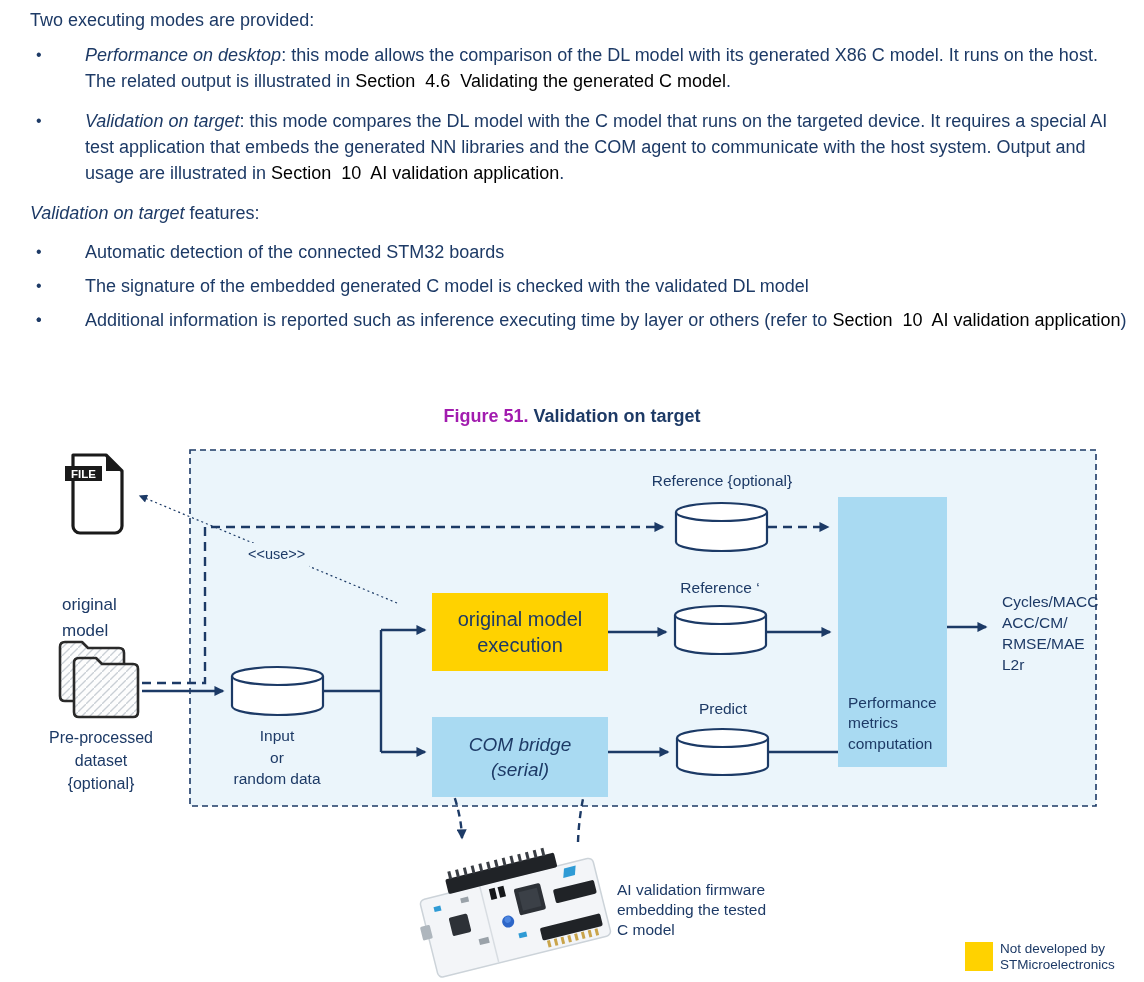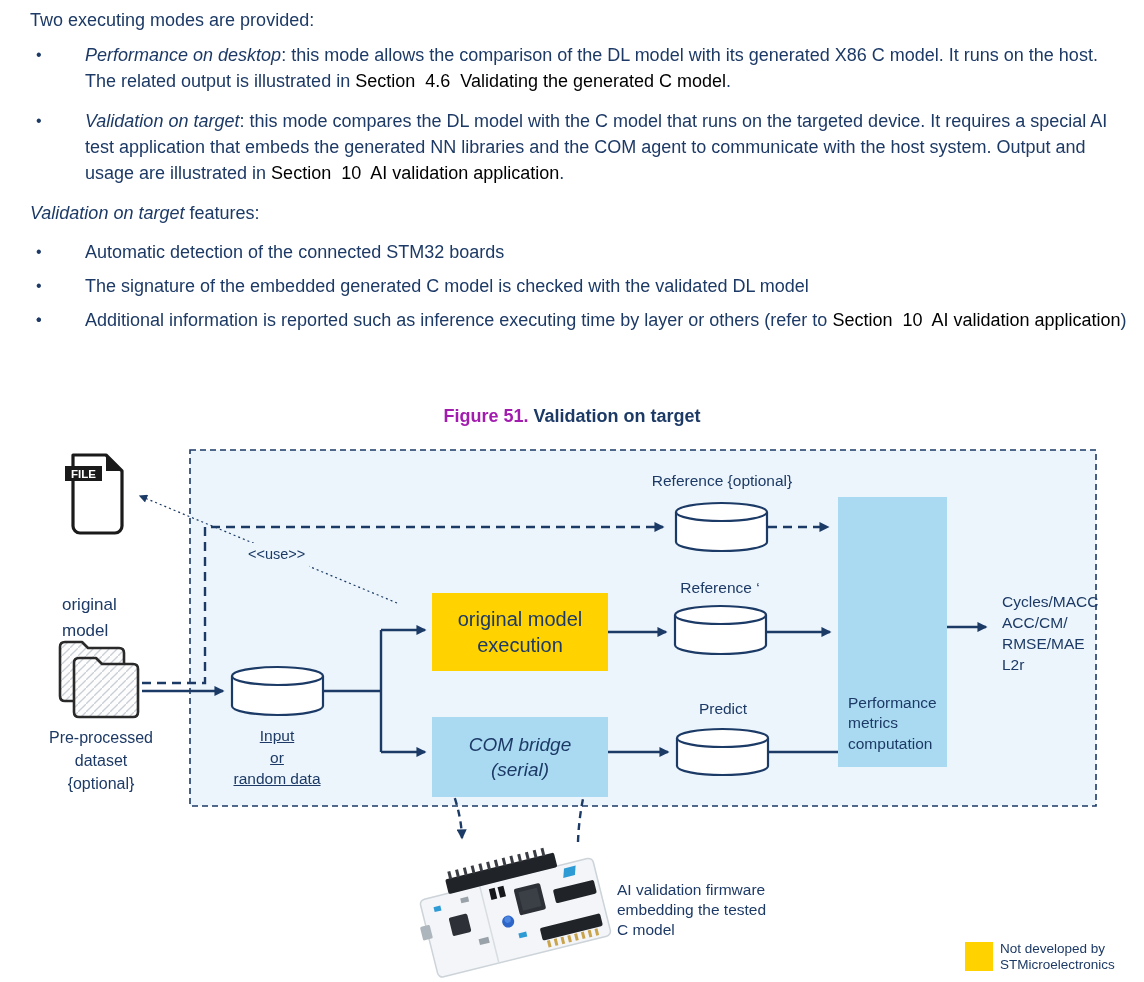--- a/index.html
+++ b/index.html
@@ -28,21 +28,21 @@
   .box-yellow { left:432px; top:153px; width:176px; height:78px; background:#ffd200; font-size:20px; line-height:26px; }
   .box-com { left:432px; top:277px; width:176px; height:80px; background:#a9daf2; font-style:italic; font-size:19px; line-height:25px; }
   .box-perf { left:838px; top:57px; width:109px; height:270px; background:#a9daf2; align-items:flex-end; justify-content:flex-start;
               text-align:left; padding:0 2px 13px 10px; font-size:15.5px; line-height:20.5px; }
   .ml { white-space:pre-line; }
   .lbl { position:absolute; font-size:15.5px; line-height:21.5px; }
   .lbl-c { text-align:center; }
   .lbl-refopt { left:622px; top:30px; width:200px; }
   .lbl-refprime { left:620px; top:137px; width:200px; }
   .lbl-predict { left:623px; top:258px; width:200px; }
-  .lbl-input { left:177px; top:285px; width:200px;text-decoration:underline; }
+  .lbl-input { left:177px; top:285px; width:200px; }
   .lbl-metrics { left:1002px; top:151px; line-height:21px; }
   .lbl-origmodel { left:62px; top:104px; font-size:17px; line-height:26px;margin-top:48px; }
   .lbl-preproc { left:38px; top:286px; width:126px; font-size:16px; line-height:23px; }
   .lbl-use { left:244px; top:103px; background:#ebf5fb; padding:1px 4px; font-size:14.5px; }
   .lbl-boardcap { left:617px; top:440px; font-size:15.5px; line-height:20px; }
   .legend-swatch { position:absolute; left:965px; top:502px; width:28px; height:29px; background:#ffd200; }
   .legend-text { position:absolute; left:1000px; top:501px; font-size:13.5px; line-height:15.5px; white-space:pre-line; }
   .icon-abs { position:absolute; }
 </style>
 </head>

